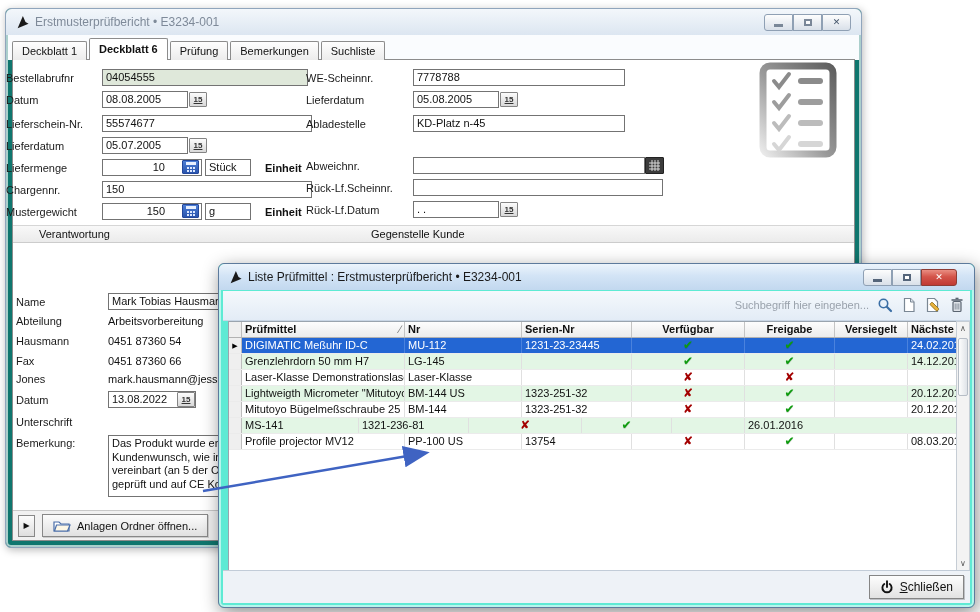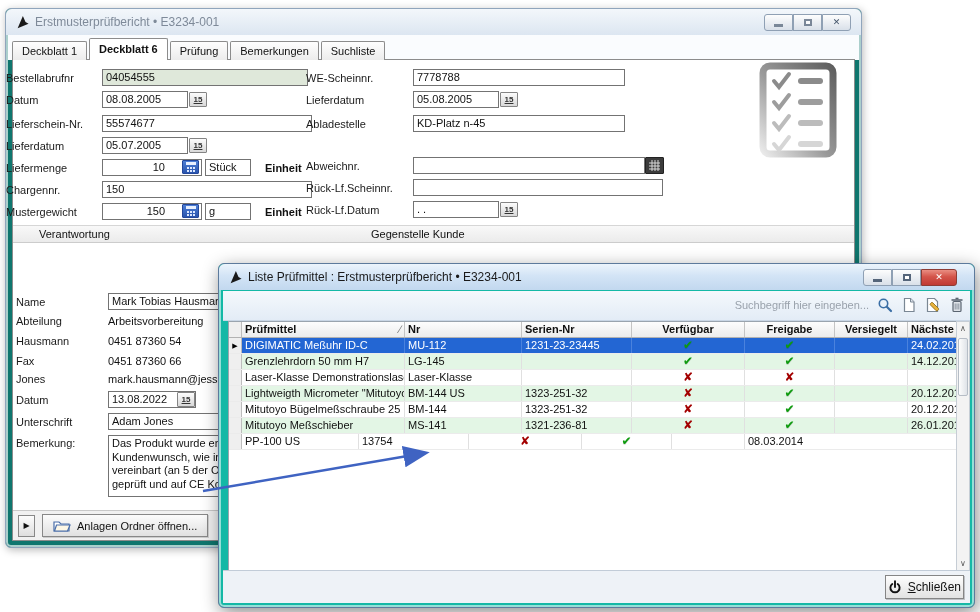--- a/index.html
+++ b/index.html
@@ -6,21 +6,21 @@
   html,body{width:980px;height:612px;background:#fff;overflow:hidden;
     font-family:"Liberation Sans","DejaVu Sans",sans-serif;font-size:11px;color:#111}
   .stage{position:absolute;left:0;top:0;width:980px;height:612px}
 
   
   .win{position:absolute;border-radius:6px}
   .bg-win{left:5px;top:8px;width:857px;height:540px;z-index:1;
     background:#0f766e;border:1px solid #90a5bc;
     box-shadow:1px 2px 8px rgba(0,0,0,.28), inset 0 0 0 2px rgba(255,255,255,.65)}
   .fg-win{left:218px;top:263px;width:757px;height:345px;z-index:3;
-    background:#14b8a6;border:1px solid #5d7a9c;
+    background:#5eead4;border:1px solid #5d7a9c;
     box-shadow:2px 5px 18px rgba(0,0,0,.45), inset 0 0 0 2px rgba(255,255,255,.55)}
 
   .titlebar{position:absolute;left:0;top:0;right:0;height:26px;display:flex;align-items:center;
     gap:6px;padding-left:9px;border-radius:6px 6px 0 0;font-size:12px}
   .bg-win .titlebar{background:linear-gradient(#f3f7fb,#dce6f1);color:#7e8a99}
   .fg-win .titlebar{background:linear-gradient(#ecf4fc,#d3e4f6 45%,#c2d8ef);color:#1a1a1a}
   .appicon{width:14px;height:14px;display:inline-block;flex:0 0 auto}
   .cap-group{position:absolute;top:5px;display:flex}
   .bg-win .cap-group{right:10px}
   .fg-win .cap-group{right:17px}
@@ -98,21 +98,21 @@
   .vscroll{position:absolute;right:4px;top:57px;width:14px;height:251px;background:#f3f3f3;
     border:1px solid #c6cdd5}
   .sar{position:absolute;left:0;right:0;height:14px;text-align:center;font-size:8px;color:#555;line-height:13px}
   .sar.up{top:0}
   .sar.dn{bottom:0}
   .vthumb{position:absolute;left:1px;right:1px;top:16px;height:58px;background:linear-gradient(90deg,#fdfdfd,#dfe3e8);
     border:1px solid #b6bdc6;border-radius:2px}
 
   .wfooter{position:absolute;left:4px;right:4px;bottom:4px;height:33px;background:#eef2f7;
     border-top:1px solid #c2ccd8;display:flex;justify-content:flex-end;align-items:center;padding-right:6px}
-  .closebtn{display:flex;align-items:center;gap:6px;height:24px;padding:0 2px;border:1px solid #858585;
+  .closebtn{display:flex;align-items:center;gap:6px;height:24px;padding:0 10px;border:1px solid #858585;
     background:linear-gradient(#fdfdfd,#e2e2e2);box-shadow:1px 1px 0 rgba(0,0,0,.2);font-size:12px}
   .closebtn .lbl{display:inline-block}
   .closebtn .lbl::first-letter{text-decoration:underline}
 
   .anno{position:absolute;left:195px;top:443px;width:248px;height:56px;z-index:5;pointer-events:none}
 </style>
 </head>
 <body>
 
 <div class="stage">
@@ -284,21 +284,20 @@
     <span class="flabel" style="left:10px;top:364px;width:88px">Jones</span>
     <span class="ptext" style="left:102px;top:364px">mark.hausmann@jesser</span>
 
     <span class="flabel" style="left:10px;top:385px;width:88px">Datum</span>
     <div class="tbox" style="left:102px;top:382px;width:88px">13.08.2022</div>
     <span class="sqbtn" style="left:171px;top:383px">
         <span class="cal15">15</span>
       </span>
 
     <span class="flabel" style="left:10px;top:407px;width:88px">Unterschrift</span>
-    <div class="tbox" style="left:102px;top:404px;width:205px">Adam Jones</div>
 
     <span class="flabel" style="left:10px;top:428px;width:88px">Bemerkung:</span>
     <div class="tarea" style="left:102px;top:426px;width:205px;height:62px">Das Produkt wurde ent
 Kundenwunsch, wie in
 vereinbart (an 5 der Ob
 geprüft und auf CE Ko</div>
 
     <div class="bstrip">
       <span class="navbtn">
           <span>▶</span>
@@ -425,30 +424,30 @@
         <span class="cell c1">Mitutoyo Bügelmeßschraube 25 mm</span>
         <span class="cell c2">BM-144</span>
         <span class="cell c3">1323-251-32</span>
         <span class="cell c4 mark no">✘</span>
         <span class="cell c5 mark yes">✔</span>
         <span class="cell c6 mark"></span>
         <span class="cell c7">20.12.2016</span>
       </div>
       <div class="grow alt">
         <span class="cell c0"></span>
-        <span class="cell c1">Mitutoyo Meßschieber</span>
         <span class="cell c2">MS-141</span>
         <span class="cell c3">1321-236-81</span>
         <span class="cell c4 mark no">✘</span>
         <span class="cell c5 mark yes">✔</span>
         <span class="cell c6 mark"></span>
         <span class="cell c7">26.01.2016</span>
       </div>
       <div class="grow">
         <span class="cell c0"></span>
+        <span class="cell c1">Profile projector MV12</span>
         <span class="cell c2">PP-100 US</span>
         <span class="cell c3">13754</span>
         <span class="cell c4 mark no">✘</span>
         <span class="cell c5 mark yes">✔</span>
         <span class="cell c6 mark"></span>
         <span class="cell c7">08.03.2014</span>
       </div>
     </div>
 
     <div class="vscroll">

